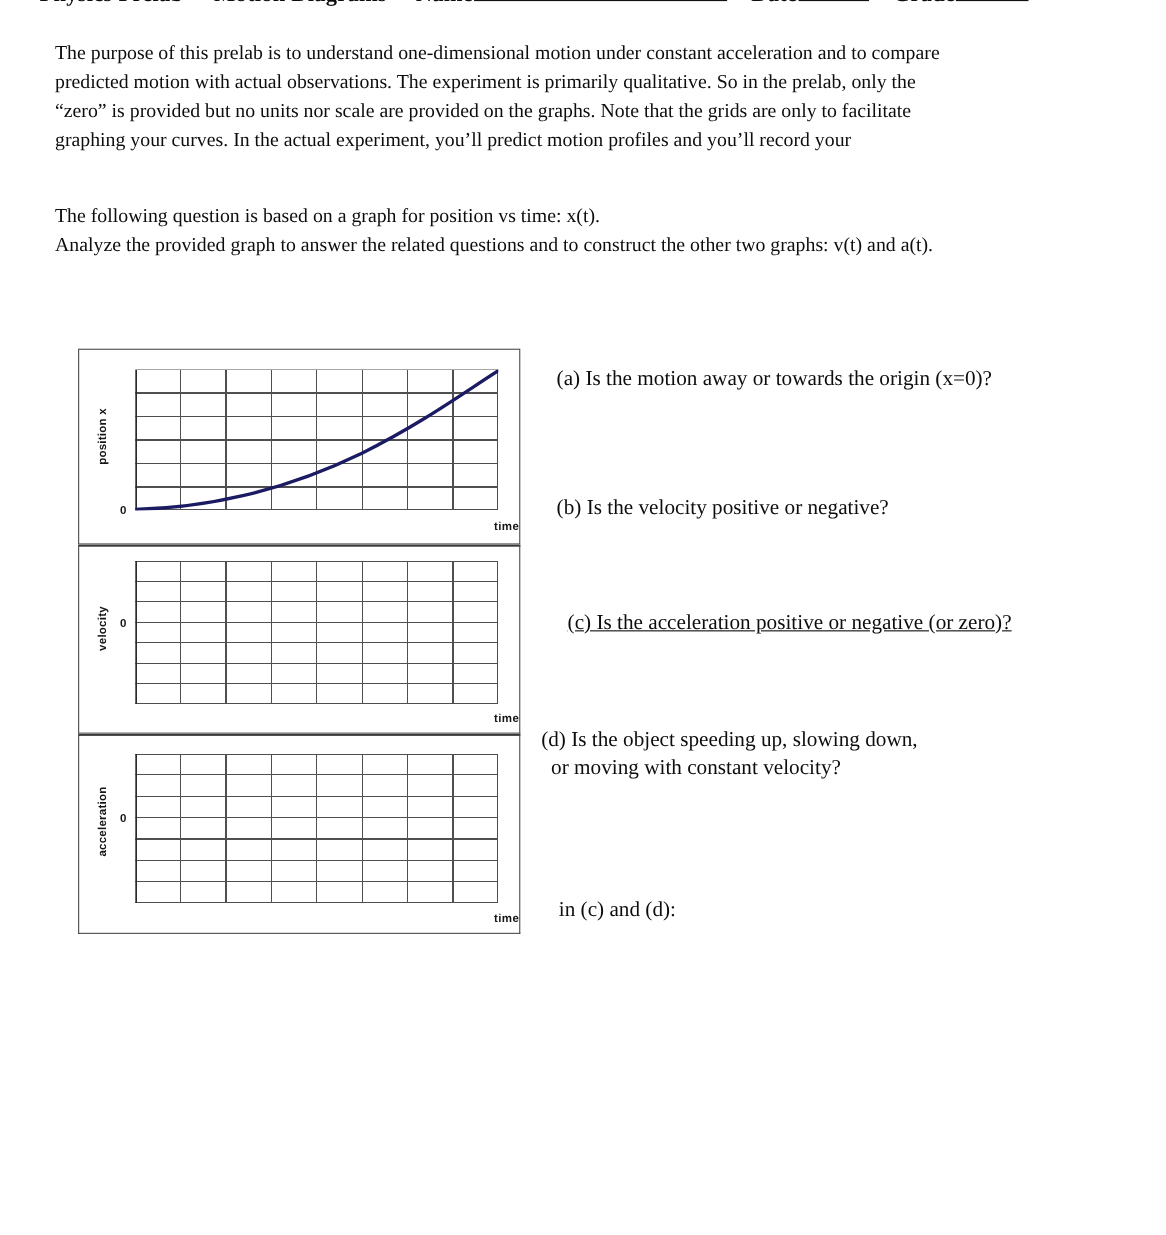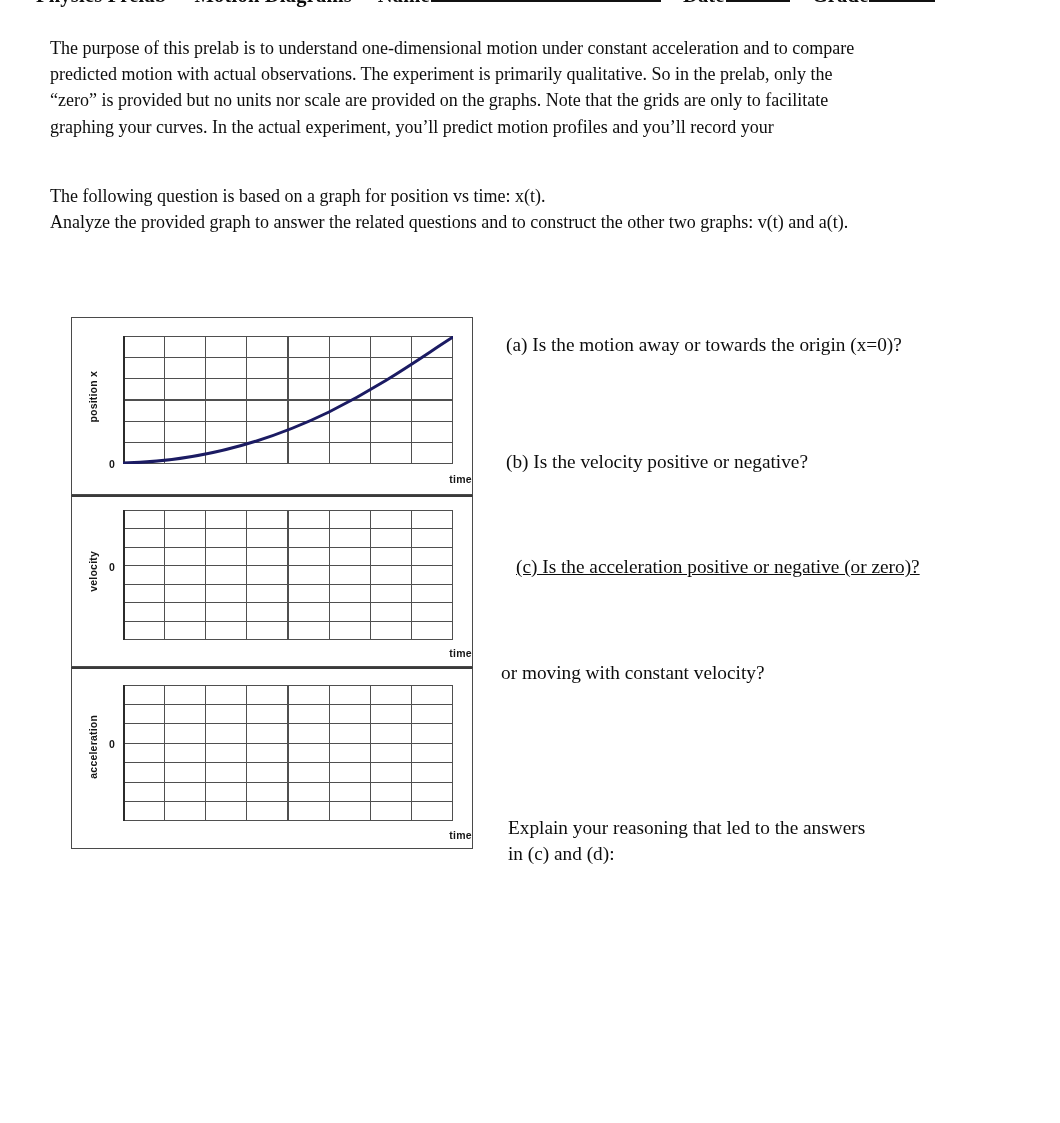--- a/index.html
+++ b/index.html
@@ -295,19 +295,19 @@
     <div class="x-axis-label">time</div>
   </div>
 
 </div>
 
 <div class="question" id="question-a">(a) Is the motion away or towards the origin (x=0)?</div>
 <div class="question" id="question-b">(b) Is the velocity positive or negative?</div>
 <div class="question" id="question-c">(c) Is the acceleration positive or negative (or zero)?</div>
 
 <div class="question" id="question-d">
+  <span class="ln">(d) Is the object speeding up, slowing down,</span>
   <span class="ln ln-indent">or moving with constant velocity?</span>
 </div>
 
 <div class="question" id="explain-prompt">
-  <span class="ln">Explain your reasoning that led to the answers</span>
   <span class="ln">in (c) and (d):</span>
 </div>
 
 </body></html>

